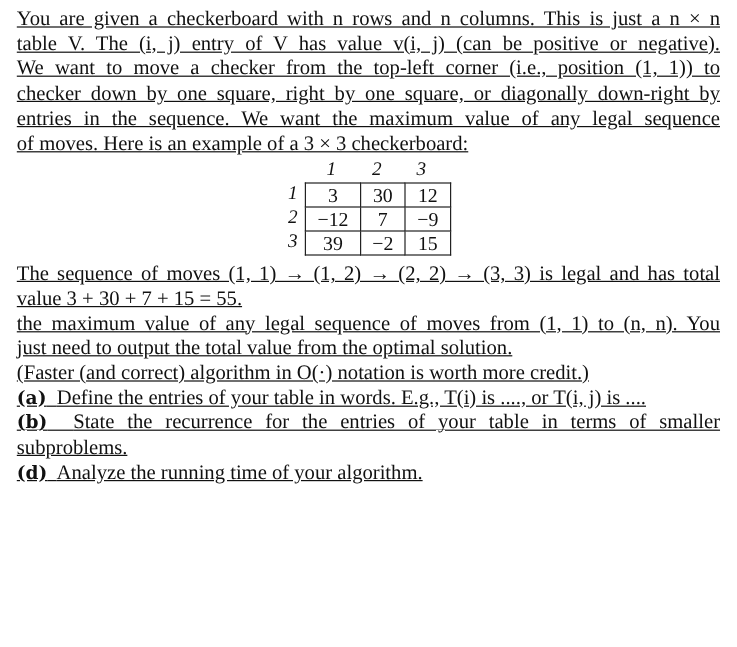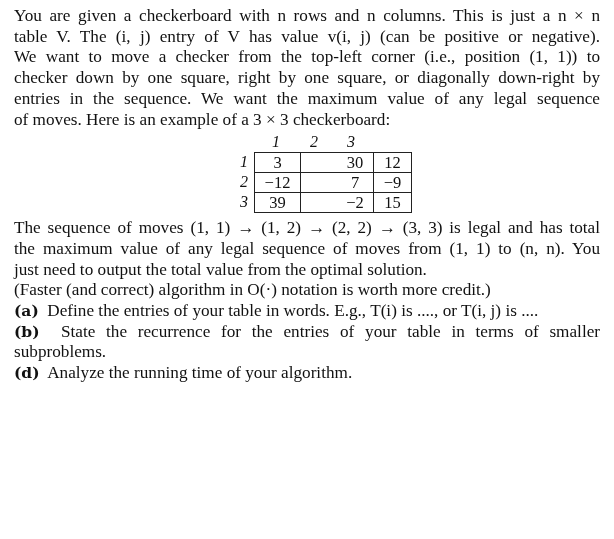--- a/index.html
+++ b/index.html
@@ -8,42 +8,42 @@
     font-family: "DejaVu Serif", "Liberation Serif", serif;
     color: #111111;
   }
   .page {
     position: absolute; left: 14px; top: 6px; width: 586px;
     font-family: "Liberation Serif", "DejaVu Serif", serif;
     font-size: 17.2px; line-height: 20.7px;
   }
   .para { margin: 0; text-align: justify; }
   .para.nojust { text-align: left; }
-  .ln { display: block; white-space: nowrap; text-align: justify; text-align-last: justify; }
+  .ln { display: block; white-space: nowrap; text-align: justify; text-align-last: justify; text-decoration: underline; }
   .ln.last { text-align-last: left; }
   .tbl-wrap {
     position: relative; height: 88px; margin: 0;
   }
   .colhead {
     position: absolute; top: 2px; font-style: italic; font-size: 16px;
   }
   .rowhead {
     position: absolute; left: 226px; font-style: italic; font-size: 16px;
   }
   table.board {
     position: absolute; left: 240px; top: 22px;
     border-collapse: collapse;
     font-size: 16.5px;
   }
   table.board td {
     border: 1px solid #222; text-align: center;
     height: 19px; padding: 0; line-height: 19px;
   }
   table.board td.c1 { width: 45px; }
-  table.board td.c2 { width: 36px; padding-left: 36px; }
+  table.board td.c2 { width: 36px; }
   table.board td.c3 { width: 37px; }
   .label-b { font-weight: bold; font-family: "DejaVu Serif", serif; font-size: 15.5px; }
 </style>
 </head>
 <body>
 
 <div class="page">
 
   <p class="para">
     <span class="ln">You are given a checkerboard with n rows and n columns. This is just a n × n</span>
@@ -79,20 +79,21 @@
         <td class="c1">39</td>
         <td class="c2">−2</td>
         <td class="c3">15</td>
       </tr>
     </tbody>
       </table>
   </div>
 
   <p class="para">
     <span class="ln">The sequence of moves (1, 1) → (1, 2) → (2, 2) → (3, 3) is legal and has total</span>
+    <span class="ln last">value 3 + 30 + 7 + 15 = 55.</span>
   </p>
 
   <p class="para">
     <span class="ln">the maximum value of any legal sequence of moves from (1, 1) to (n, n). You</span>
     <span class="ln last">just need to output the total value from the optimal solution.</span>
   </p>
 
   <p class="para nojust">
     <span class="ln last">(Faster (and correct) algorithm in O(·) notation is worth more credit.)</span>
   </p>

